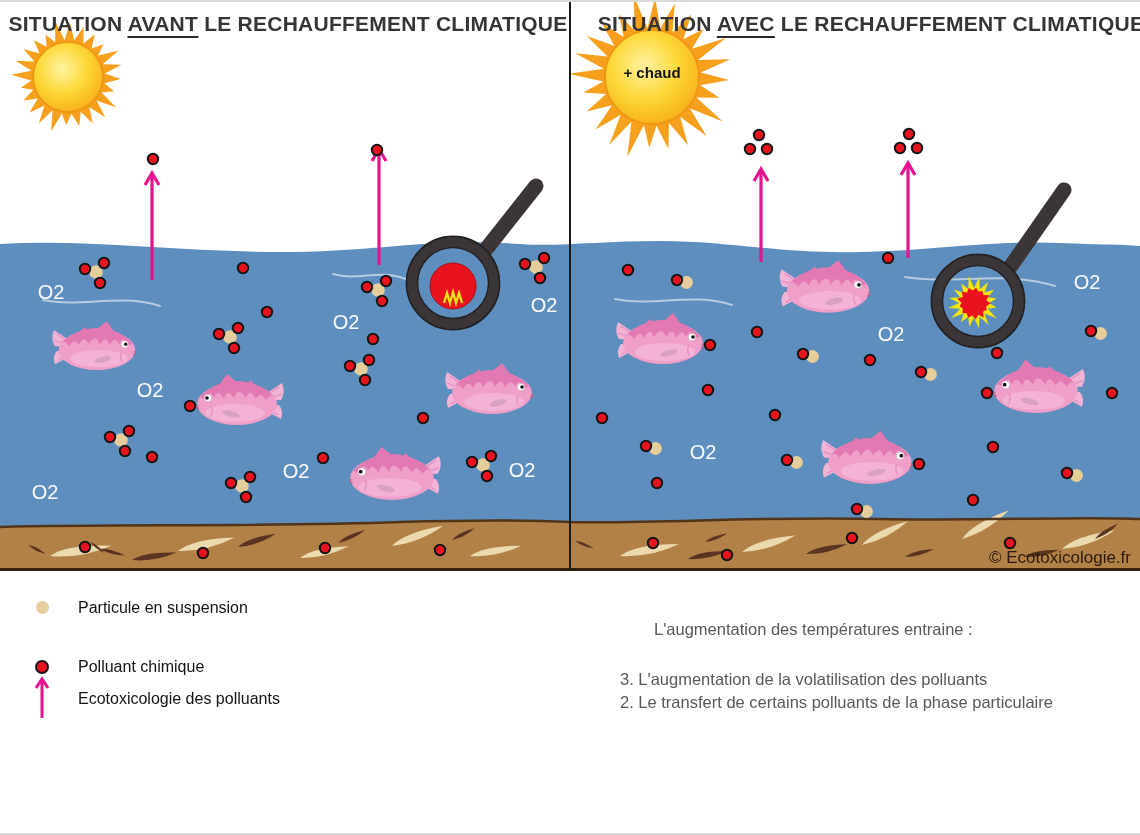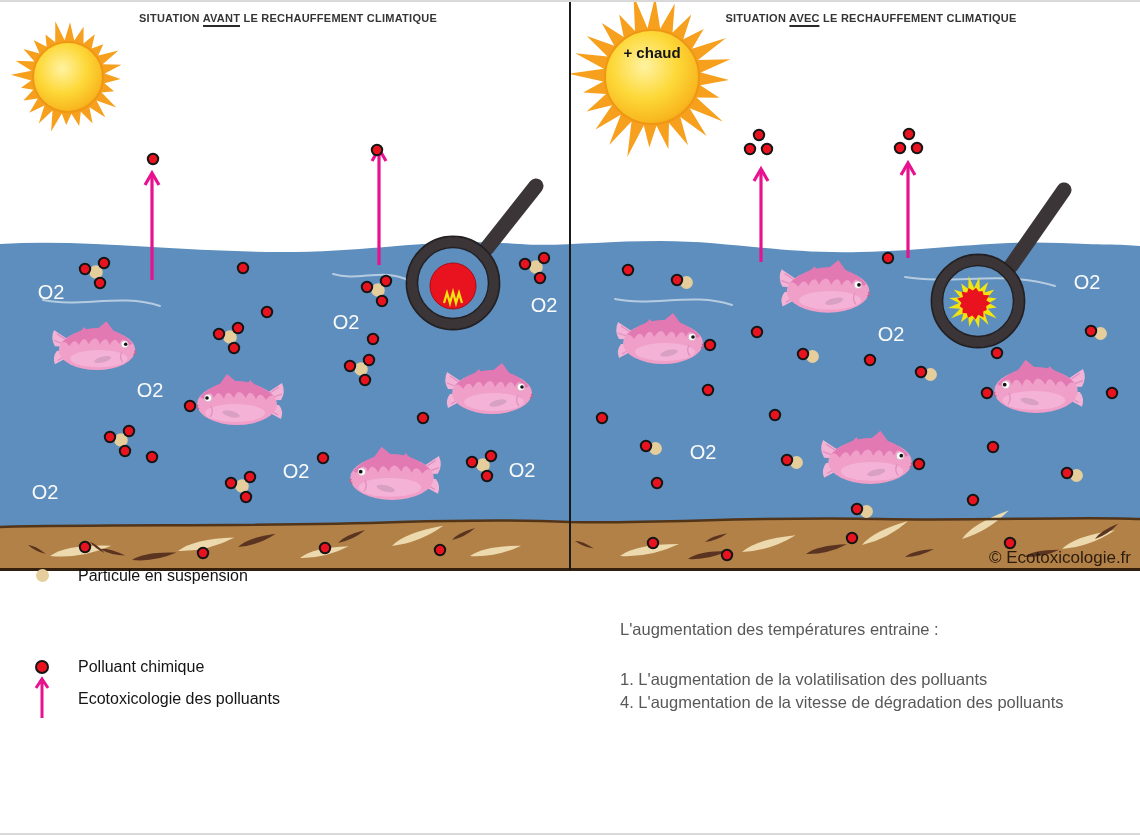--- a/index.html
+++ b/index.html
@@ -1,30 +1,30 @@
 <!DOCTYPE html>
 <html><head>
 <meta charset="utf-8">
 <style>
   html,body{margin:0;padding:0;background:#fff;}
   .page{position:relative;width:1140px;height:835px;background:#ffffff;overflow:hidden;
         font-family:"Liberation Sans",sans-serif;}
   .edge{position:absolute;left:0;width:1140px;height:2px;background:#d9d9d9;}
   #scene{position:absolute;left:0;top:0;}
   .title{position:absolute;top:12px;transform:translateX(-50%);white-space:nowrap;
-         font-size:11px;font-weight:600;letter-spacing:.25px;color:#353535;}
+         font-size:21px;font-weight:600;letter-spacing:.25px;color:#353535;}
   .title .u{border-bottom:2px solid #2a2a2a;padding-bottom:1px;}
   .sun-label{position:absolute;transform:translate(-50%,-50%);font-size:15px;font-weight:600;color:#141414;}
   .lg-row{position:absolute;left:20px;display:flex;align-items:center;}
   .lg-icon{width:44px;display:flex;justify-content:center;align-items:center;flex:0 0 44px;}
   .lg-label{margin-left:14px;font-size:16px;color:#141414;line-height:21px;}
   .dot-tan{width:13px;height:13px;border-radius:50%;background:#e6cd9c;}
   .dot-red{width:10px;height:10px;border-radius:50%;background:#e8131f;border:2.5px solid #151515;}
   .notes{position:absolute;left:620px;top:618px;width:515px;font-size:16.5px;color:#585858;line-height:23px;}
-  .notes .intro{margin-bottom:27px;}
+  .notes .intro{margin-bottom:27px;margin-left:34px;}
 </style>
 </head>
 <body>
 <div class="page">
 
 <svg id="scene" width="1140" height="835" viewBox="0 0 1140 835">
   <defs>
     <radialGradient id="sungrad" cx="42%" cy="38%" r="70%">
       <stop offset="0%" stop-color="#fff3a2"></stop>
       <stop offset="50%" stop-color="#fdd838"></stop>
@@ -262,23 +262,23 @@
       <line x1="570" y1="0" x2="570" y2="570" stroke="#1a1a1a" stroke-width="2"></line>
       <text x="1131" y="563" text-anchor="end" font-size="17" fill="#2b1b0c" font-family="&quot;Liberation Sans&quot;,sans-serif">© Ecotoxicologie.fr</text>
     </svg>
 
 <div class="edge" style="top:0"></div>
 <div class="edge" style="top:833px"></div>
 
 <div class="title" style="left:288px"><span>SITUATION </span><span class="u">AVANT</span><span> LE RECHAUFFEMENT CLIMATIQUE</span></div>
 <div class="title" style="left:871px"><span>SITUATION </span><span class="u">AVEC</span><span> LE RECHAUFFEMENT CLIMATIQUE</span></div>
 
-<div class="sun-label" style="left:652px;top:52px">+ chaud</div>
-
-<div class="lg-row" style="top:565px">
+<div class="sun-label" style="left:652px;top:72px">+ chaud</div>
+
+<div class="lg-row" style="top:597px">
   <div class="lg-icon">
         <div class="dot-tan"></div>
       </div>
   <div class="lg-label">Particule en suspension</div>
 </div>
 <div class="lg-row" style="top:656px">
   <div class="lg-icon">
         <div class="dot-red"></div>
       </div>
   <div class="lg-label">Polluant chimique</div>
@@ -288,18 +288,18 @@
     <svg width="18" height="44" viewBox="0 0 18 44">
           <path d="M9 42 L9 4 M3 12 L9 3 L15 12" stroke="#e8128f" stroke-width="3" fill="none"></path>
         </svg>
   </div>
   <div class="lg-label">Ecotoxicologie des polluants</div>
 </div>
 
 <div class="notes">
   <div class="intro">L'augmentation des températures entraine :</div>
   <div id="notes-list">
-        <div>1. L'augmentation de la volatilisation des polluants</div>
-        <div>4. L'augmentation de la vitesse de dégradation des polluants</div>
+        <div>3. L'augmentation de la volatilisation des polluants</div>
+        <div>2. Le transfert de certains polluants de la phase particulaire</div>
       </div>
 </div>
 
 </div>
 
 </body></html>

